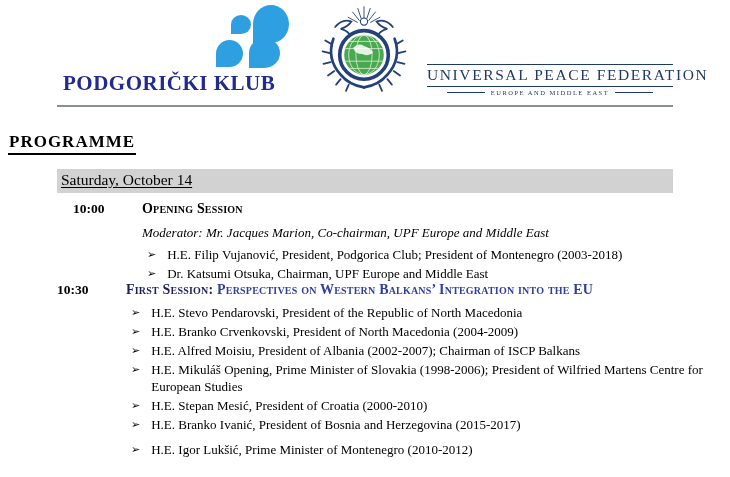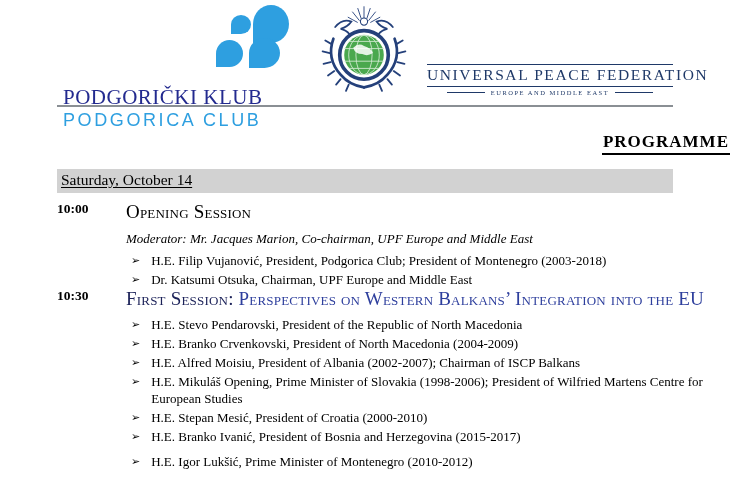--- a/index.html
+++ b/index.html
@@ -12,81 +12,80 @@
   
   .masthead { display:flex; justify-content:space-between; padding:4px 57px 0 63px; height:104px; }
 
   .pg-logo { width:230px; position:relative; }
   .pg-drops { position:relative; width:75px; height:64px; margin-left:152px; }
   .drop { position:absolute; background:var(--podgorica-blue,#2e9fe0); border-radius:55% 55% 55% 0; }
   .drop.d-small { left:16px; top:11px; width:20px; height:19px; }
   .drop.d-large { left:38px; top:1px;  width:36px; height:38px; }
   .drop.d-bl    { left:1px;  top:36px; width:27px; height:27px; }
   .drop.d-br    { left:34px; top:34px; width:31px; height:30px; }
-  .pg-line1 { font-weight:normal; font-size:21px; letter-spacing:0.5px; color:var(--podgorica-navy,#232a8f); white-space:nowrap; margin-top:17px; }
+  .pg-line1 { font-weight:bold; font-size:21px; letter-spacing:0.5px; color:var(--podgorica-navy,#232a8f); white-space:nowrap; margin-top:3px; }
   .pg-line2 { font-family:"Liberation Sans","DejaVu Sans",sans-serif; font-size:18px; letter-spacing:2.6px; color:var(--podgorica-blue,#2e9fe0); white-space:nowrap; margin-top:0px; }
 
   .upf-logo { display:flex; align-items:flex-end; }
   .upf-emblem { width:90px; height:100px; flex:none; }
   .upf-textcol { margin-left:18px; margin-bottom:8px; width:246px; }
   .upf-rule { height:1px; background:var(--upf-navy,#1f3968); }
   .upf-name { color:var(--upf-navy,#1f3968); font-size:15.5px; letter-spacing:1.6px; white-space:nowrap; text-align:center; padding:1px 0 2px; }
   .upf-sub { display:flex; align-items:center; justify-content:center; gap:6px; margin-top:2px;
              color:var(--upf-navy,#1f3968); font-size:6.5px; letter-spacing:1.5px; white-space:nowrap; }
   .upf-sub .dash { display:inline-block; width:38px; height:1px; background:var(--upf-navy,#1f3968); }
 
   .top-rule { height:2px; background:#8a8f94; margin:1px 57px 0 57px; }
 
   
-  .doc-title { text-align:right; margin-top:11px; }
+  .doc-title { text-align:left; margin-top:11px;padding-left:8px; }
   .doc-title span {
     display:inline-block; font-size:17px; font-weight:bold; letter-spacing:1px;
     border-bottom:2px solid #000; padding:0 1px 1px;
   }
 
   
   .day-bar { margin:14px 57px 0 57px; background:var(--day-bar-gray,#d2d2d2); padding:2px 4px 4px 4px; }
   .day-bar span { font-size:15.5px; font-weight:normal; text-decoration:underline; text-underline-offset:2px; }
 
   
   .schedule { margin:7px 26px 0 57px; font-size:13px; }
   .row { display:flex; align-items:flex-start; }
   .time { width:69px; flex:none; font-weight:bold; font-size:13.5px; }
   .content { flex:1; min-width:0; }
 
-  .sc { font-variant:small-caps; font-weight:normal; font-size:19px; letter-spacing:0.2px; }
+  .sc { font-variant:small-caps; font-weight:bold; font-size:14px; letter-spacing:0.2px; }
   .s-label { color:var(--session-label-navy,#1b2158); }
   .s-topic { color:var(--session-topic-blue,#2e3f9d); }
   .it { }
 
   .moderator { font-style:italic; margin:7px 0 5px 0; line-height:17px; }
 
   .bullets { margin-top:0; }
   .bullet { display:flex; align-items:flex-start; line-height:17px; margin-top:2px; }
   .arrow { font-family:"DejaVu Sans",sans-serif; font-size:11px; line-height:17px; margin:0 11px 0 5px; flex:none; }
   .b-text { flex:1; min-width:0; }
 
-  .row-1000 { margin-top:8px; }
+  .row-1000 { margin-top:8px;margin-left:16px; }
   .row-1030 { }
   .row-1030 .bullets { margin-top:6px; }
   .bullet.gap-before { margin-top:8px; }
 </style>
 </head>
 <body>
 
 <header class="masthead">
   <div class="pg-logo">
     <div class="pg-drops">
       <span class="drop d-small"></span>
       <span class="drop d-large"></span>
       <span class="drop d-bl"></span>
       <span class="drop d-br"></span>
     </div>
     <div class="pg-line1">PODGORIČKI KLUB</div>
-    <div class="pg-line2">PODGORICA CLUB</div>
   </div>
 
   <div class="upf-logo">
     <svg class="upf-emblem" viewBox="0 0 100 110" xmlns="http://www.w3.org/2000/svg">
 
       <g stroke="#24407a" stroke-width="1">
         <line x1="50" y1="2" x2="50" y2="16"></line>
         <line x1="43" y1="4" x2="47" y2="16"></line>
         <line x1="57" y1="4" x2="53" y2="16"></line>
         <line x1="37" y1="8" x2="45" y2="18"></line>

